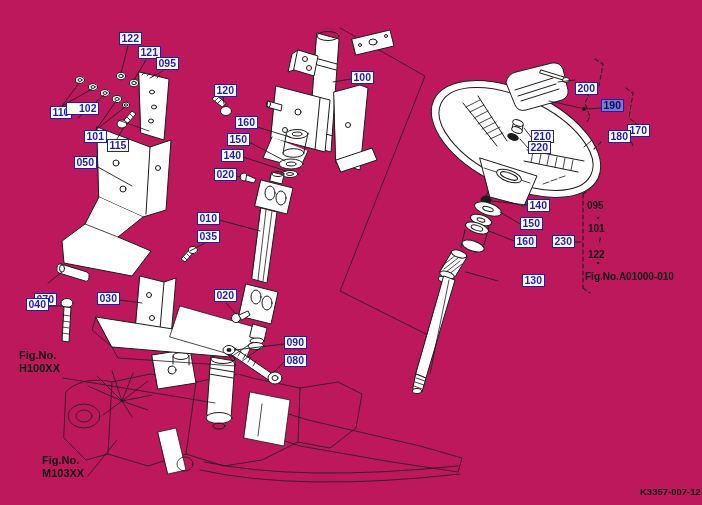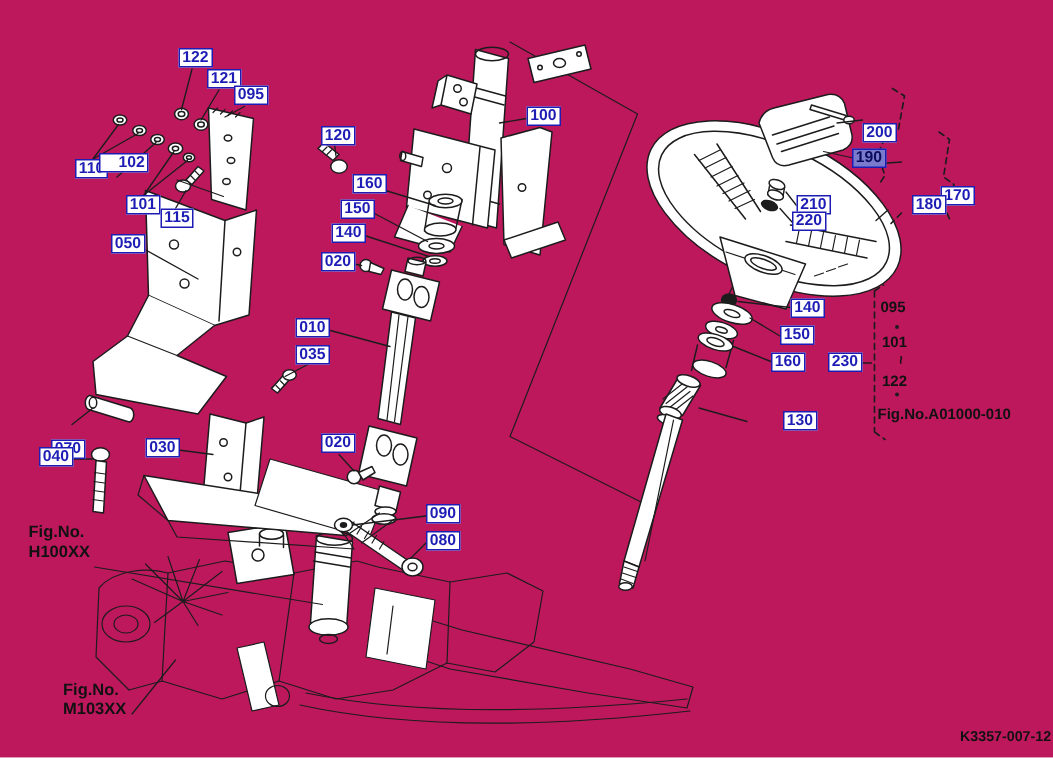--- a/index.html
+++ b/index.html
@@ -306,21 +306,21 @@
       <div class="label-box" style="left: 214px; top: 168px;">020</div>
       <div class="label-box" style="left: 197px; top: 212px;">010</div>
       <div class="label-box" style="left: 197px; top: 230px;">035</div>
       <div class="label-box" style="left: 214px; top: 289px;">020</div>
       <div class="label-box" style="left: 284px; top: 336px;">090</div>
       <div class="label-box" style="left: 284px; top: 354px;">080</div>
       <div class="label-box" style="left: 34px; top: 277px; margin-top: 16px;">070</div>
       <div class="label-box" style="left: 26px; top: 298px;">040</div>
       <div class="label-box" style="left: 97px; top: 292px;">030</div>
       <div class="label-box" style="left: 575px; top: 82px;">200</div>
-      <div class="label-box selected" style="left: 568px; top: 99px;">190</div>
+      <div class="label-box selected" style="left: 601px; top: 99px;">190</div>
       <div class="label-box" style="left: 627px; top: 124px;">170</div>
       <div class="label-box" style="left: 608px; top: 130px;">180</div>
       <div class="label-box" style="left: 531px; top: 130px;">210</div>
       <div class="label-box" style="left: 528px; top: 141px;">220</div>
       <div class="label-box" style="left: 527px; top: 199px;">140</div>
       <div class="label-box" style="left: 520px; top: 217px;">150</div>
       <div class="label-box" style="left: 514px; top: 235px;">160</div>
       <div class="label-box" style="left: 552px; top: 235px;">230</div>
       <div class="label-box" style="left: 498px; top: 274px; margin-left: 24px;">130</div>
     </div>

